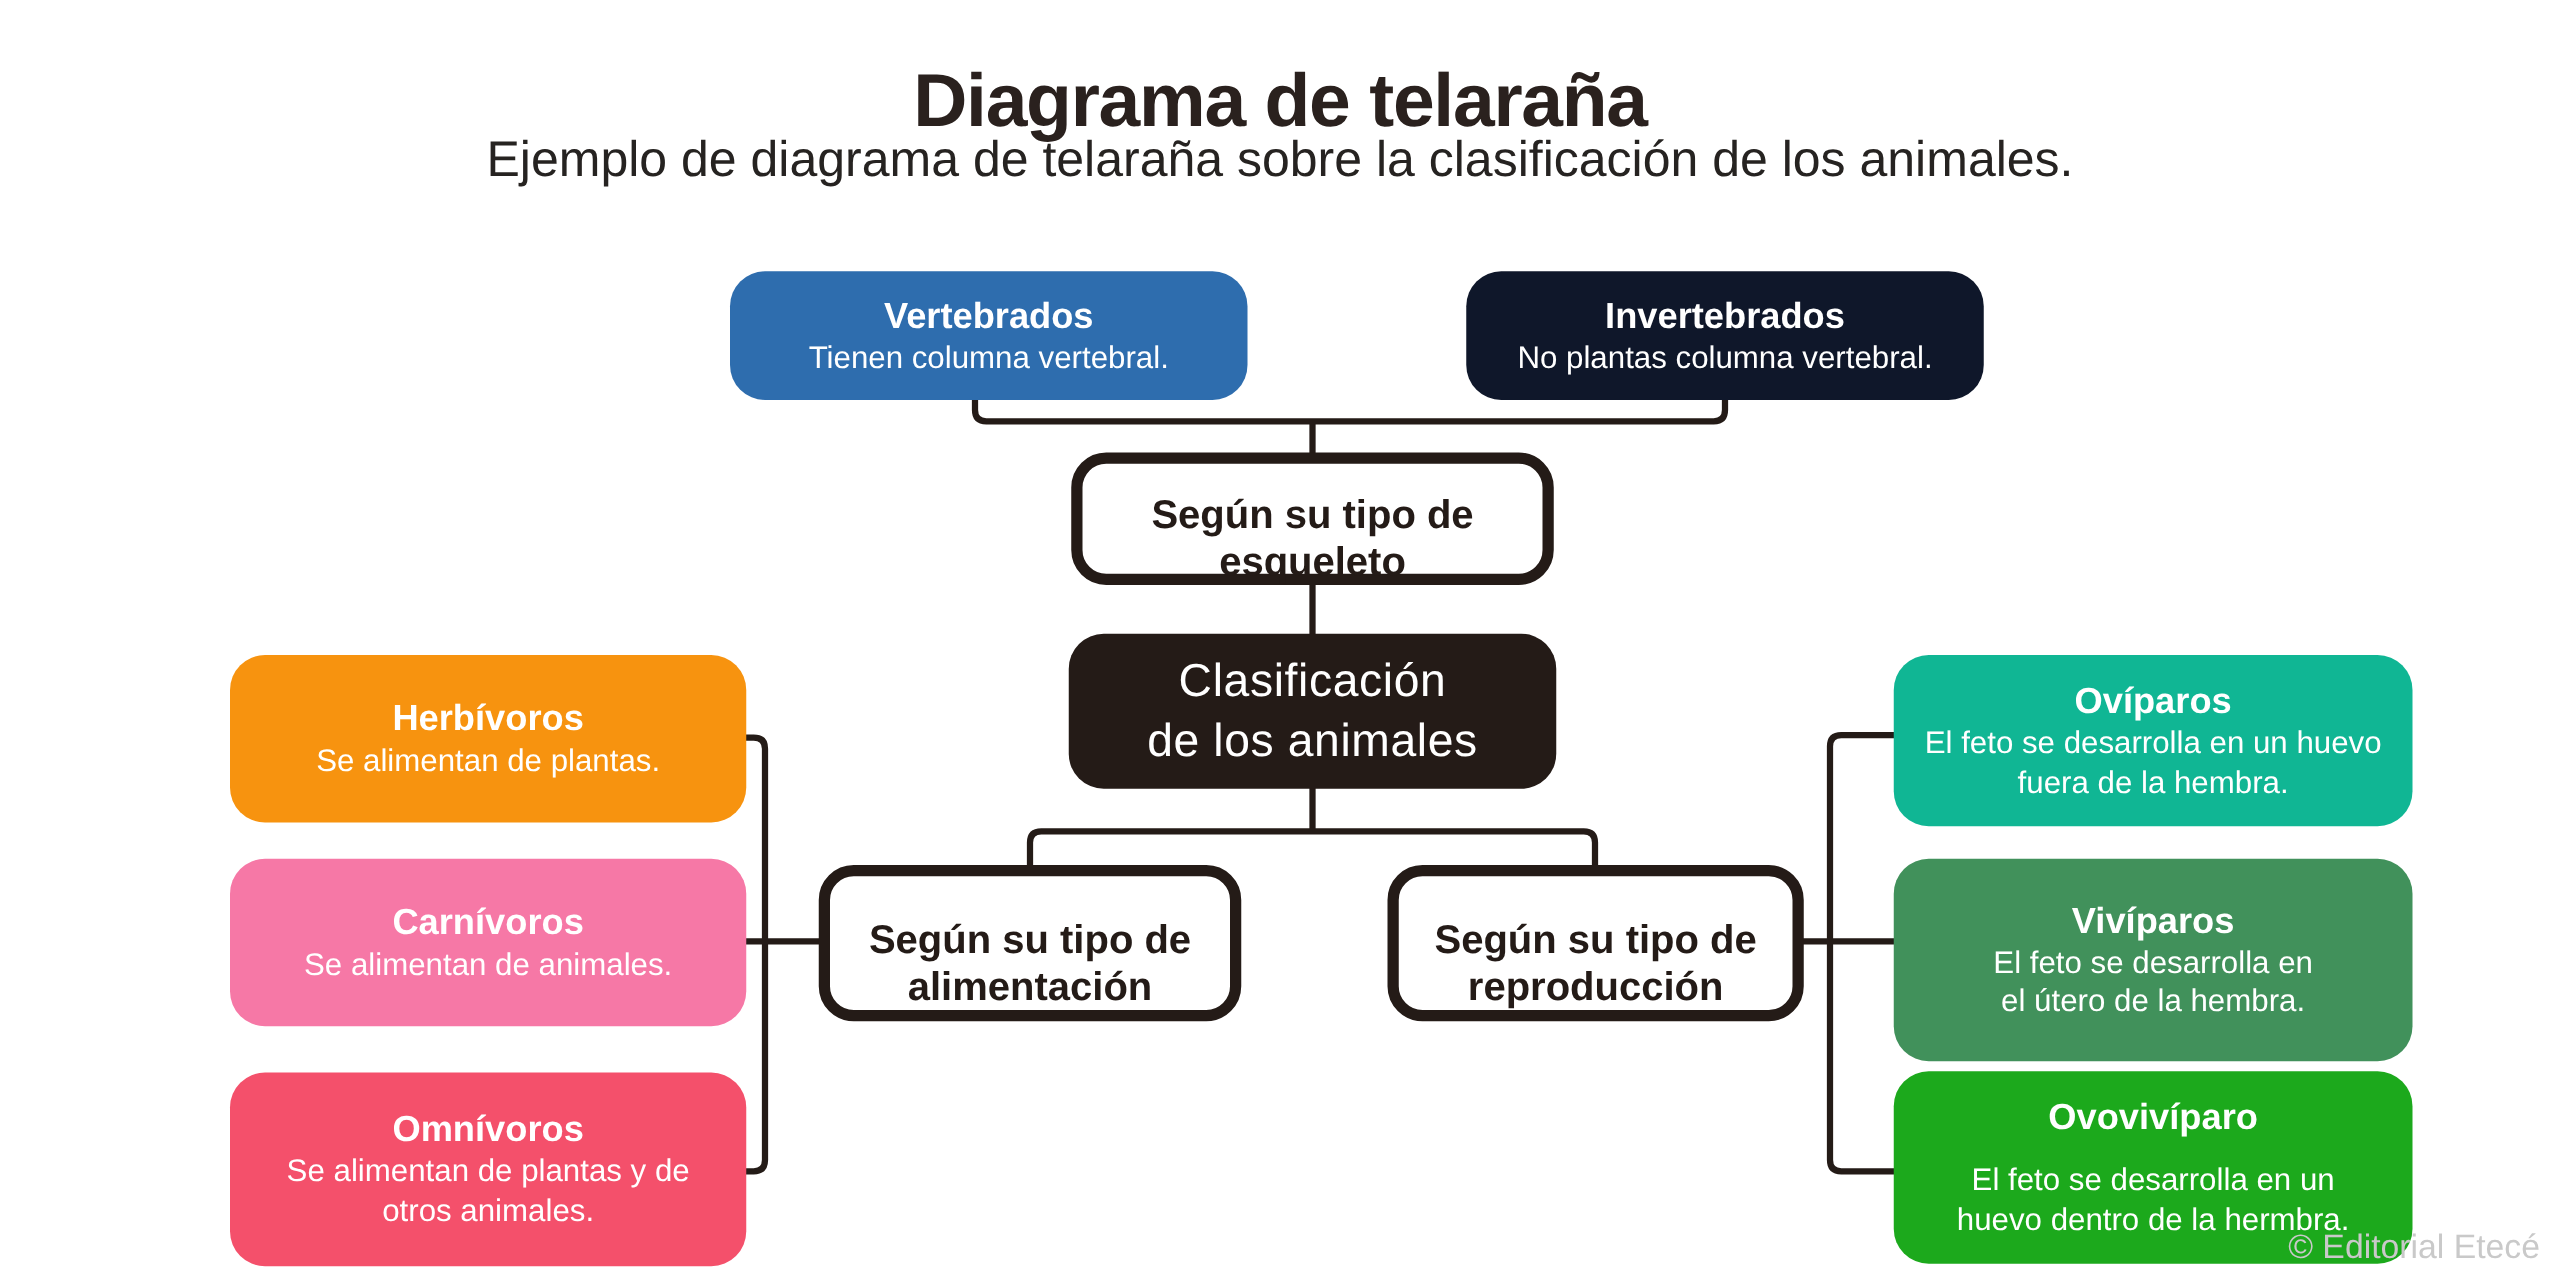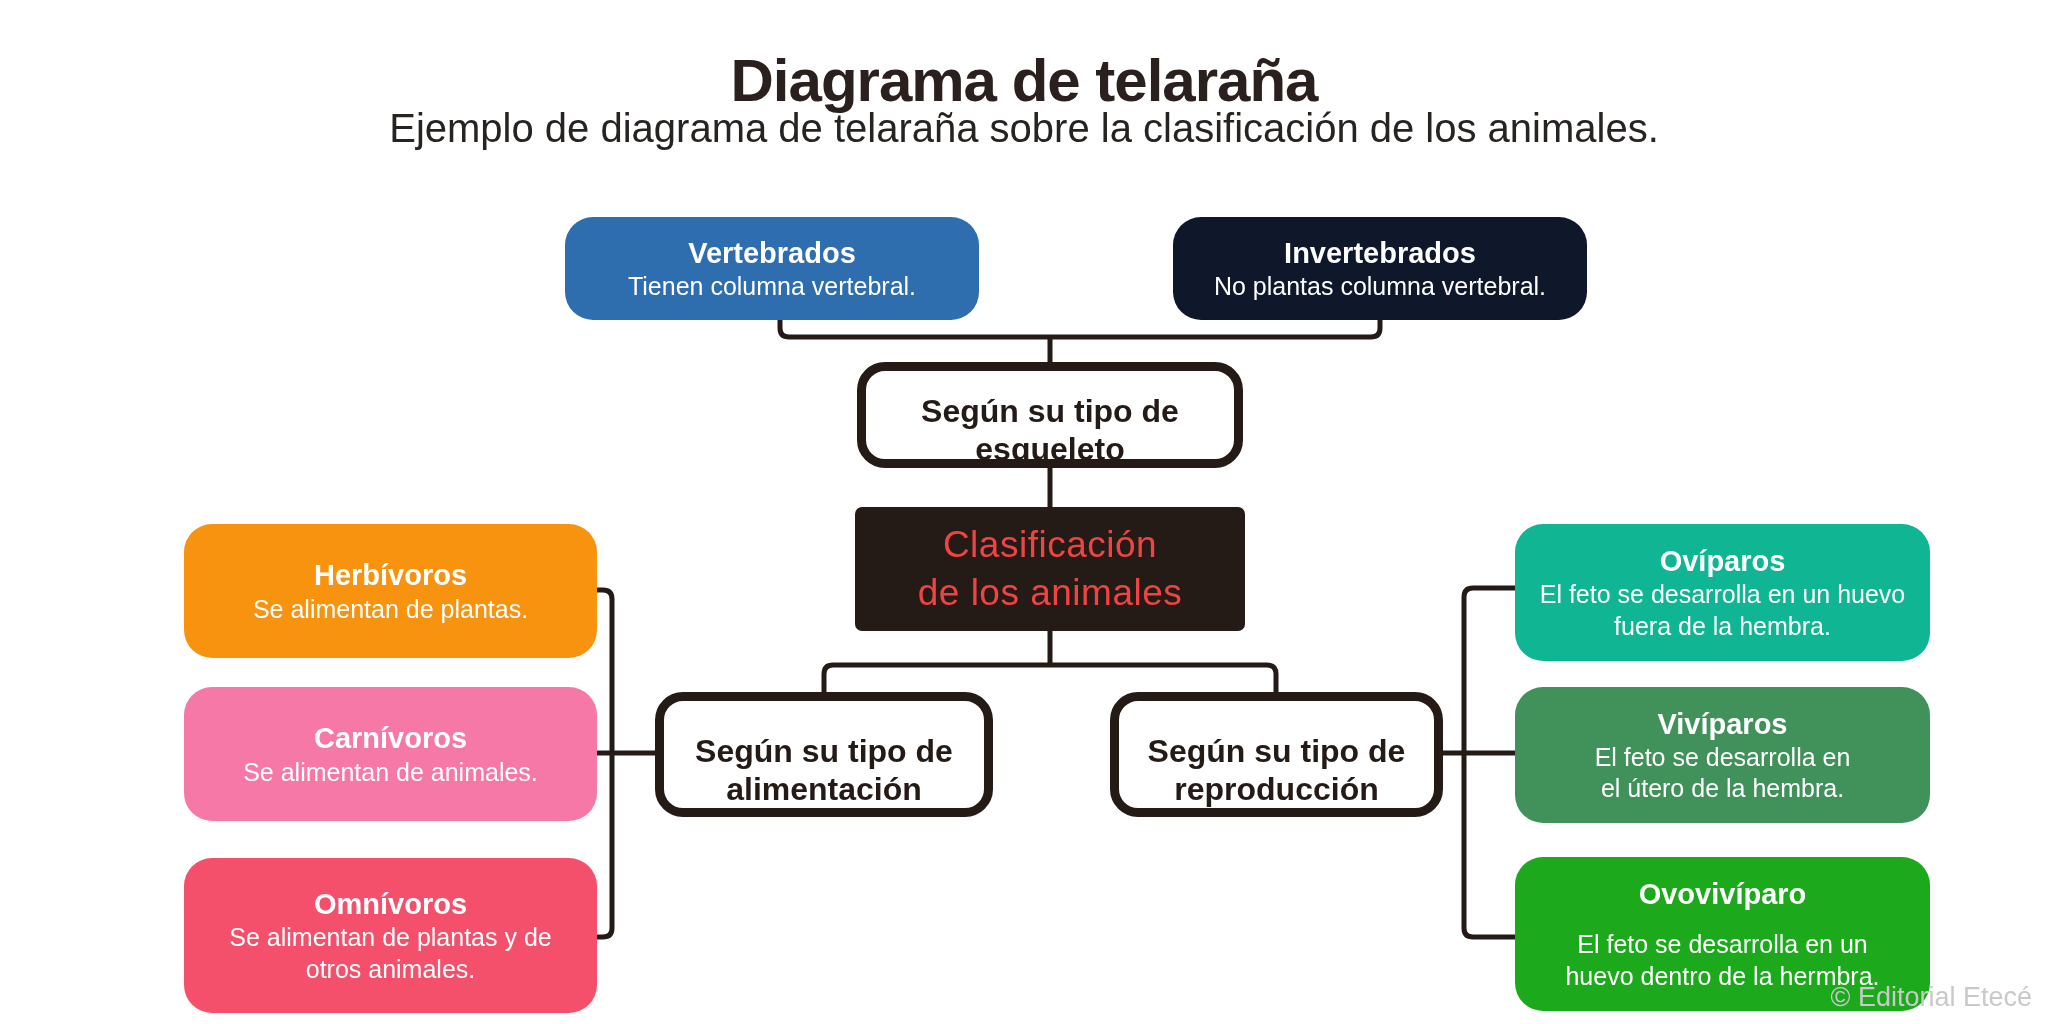--- a/index.html
+++ b/index.html
@@ -61,22 +61,22 @@
     border-radius: 28px;
   }
   .node-outline {
     background: #ffffff;
     border: 9px solid #241b17;
     border-radius: 28px;
     color: #241b17;
   }
   .node-dark {
     background: #241b17;
-    color: #ef4444;
-    border-radius: 7px;
+    color: #ffffff;
+    border-radius: 28px;
   }
   .node-title {
     font-size: 29px;
     font-weight: bold;
     line-height: 1.25;
     white-space: pre-line;
   }
   .node-desc {
     font-size: 25px;
     font-weight: normal;
@@ -91,31 +91,31 @@
     margin-top: 32px;
   }
   .node-label-light {
     font-size: 37px;
     font-weight: normal;
     letter-spacing: 0.5px;
     line-height: 1.3;
     white-space: pre-line;
   }
   
-  #vertebrados   { left: 565px;  top: 217px; width: 414px; height: 103px; text-align: center; }
+  #vertebrados   { left: 584px;  top: 217px; width: 414px; height: 103px; text-align: center; }
   #invertebrados { left: 1173px; top: 217px; width: 414px; height: 103px; }
   #esqueleto     { left: 857px;  top: 362px; width: 386px; height: 106px; }
   #clasificacion { left: 855px;  top: 507px; width: 390px; height: 124px; }
   #herbivoros    { left: 184px;  top: 524px; width: 413px; height: 134px; }
   #carnivoros    { left: 184px;  top: 687px; width: 413px; height: 134px; }
   #omnivoros     { left: 184px;  top: 858px; width: 413px; height: 155px; }
   #alimentacion  { left: 655px;  top: 692px; width: 338px; height: 125px; }
   #reproduccion  { left: 1110px; top: 692px; width: 333px; height: 125px; }
   #oviparos      { left: 1515px; top: 524px; width: 415px; height: 137px; padding: 4px; }
-  #viviparos     { left: 1515px; top: 687px; width: 415px; height: 136px; padding: 4px; }
+  #viviparos     { left: 1515px; top: 687px; width: 415px; height: 162px; padding: 4px; }
   #ovoviviparo   { left: 1515px; top: 857px; width: 415px; height: 154px; padding: 4px; gap: 17px; }
   .credit {
     position: absolute;
     right: 16px;
     top: 982px;
     font-size: 27px;
     color: #c9c9c9;
     z-index: 2;
   }
 </style>

